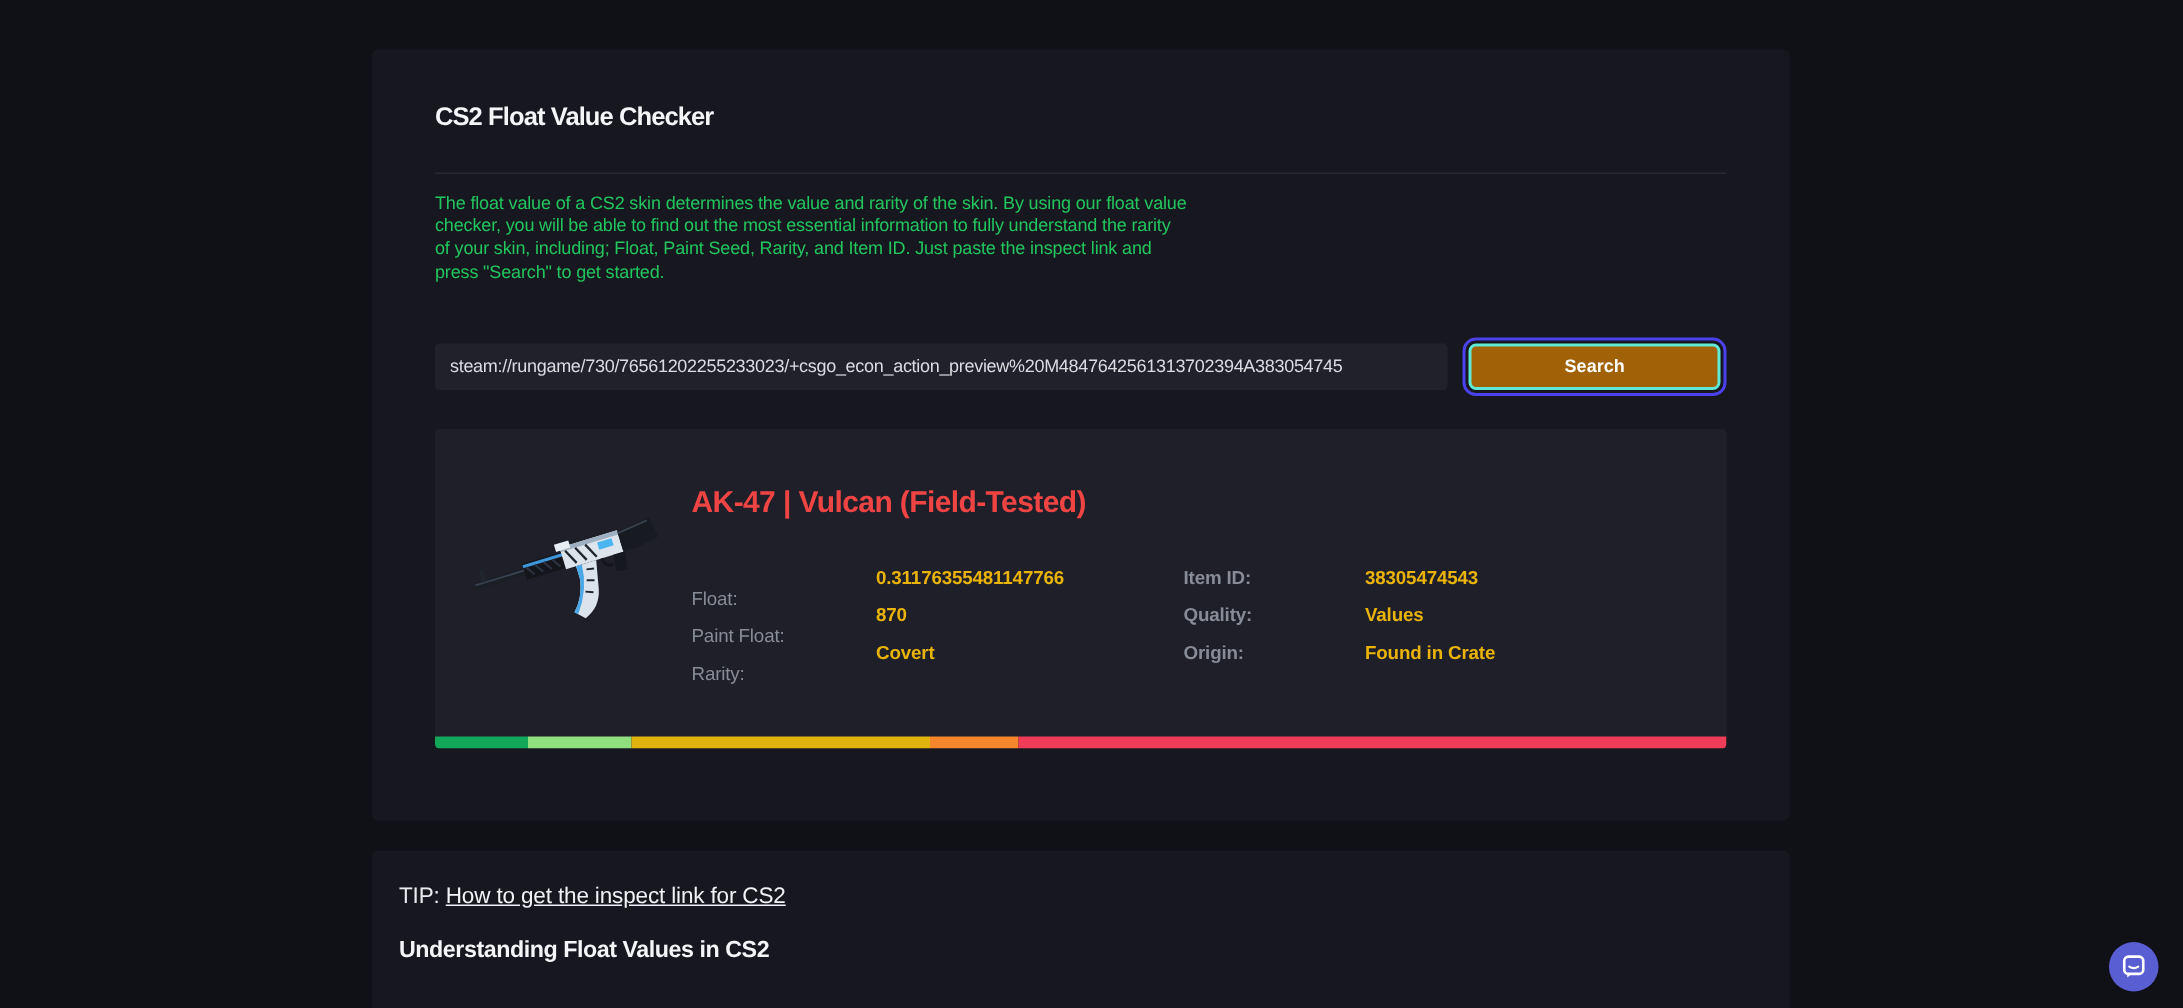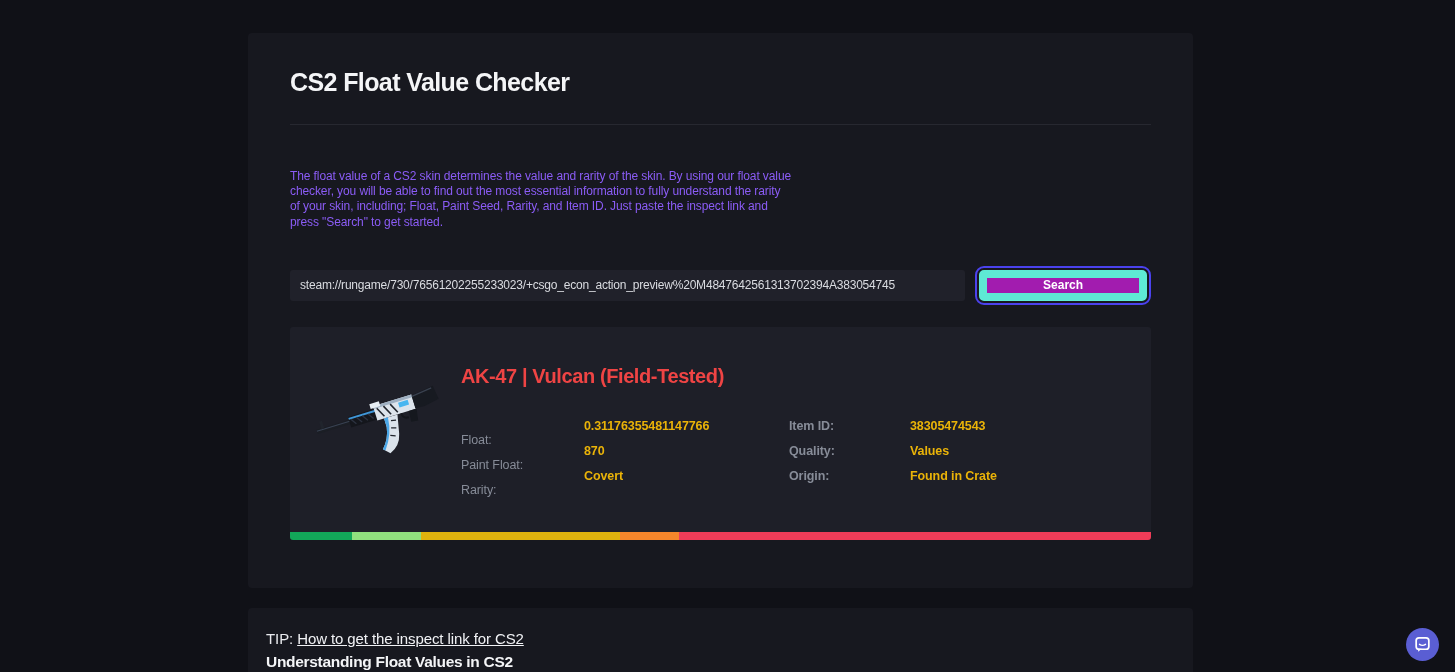--- a/index.html
+++ b/index.html
@@ -11,33 +11,33 @@
   }
   .main-card {
     width: 945px;
     margin: 33px 0 0 248px;
     background: #17181f;
     border-radius: 4px;
     padding: 35px 42px 48px 42px;
   }
   .page-title {
     color: #f4f5f7;
-    font-size: 25px;
+    font-size: 17px;
     font-weight: bold;
     letter-spacing: -0.6px;
   }
   .divider {
     height: 1px;
     background: #272830;
     margin-top: 27px;
   }
   .page-desc {
-    margin-top: 44px;
+    margin-top: 12px;
     width: 502px;
-    color: #8b5cf6;
+    color: #22c55e;
     font-size: 12px;
     line-height: 15.2px;
     letter-spacing: -0.1px;
   }
   .search-row {
     margin-top: 40px;
     display: flex;
     align-items: center;
     gap: 14px;
   }
@@ -49,22 +49,22 @@
     border-radius: 3px;
     color: #dadce1;
     font-size: 12px;
     letter-spacing: -0.2px;
     padding: 0 10px;
     font-family: Liberation Sans, sans-serif;
   }
   .search-button {
     width: 168px;
     height: 31px;
-    background: #a21caf;
-    border: 8px solid #5eead4;
+    background: #a16207;
+    border: 2px solid #5eead4;
     border-radius: 5px;
     outline: 2px solid #4b42ee;
     outline-offset: 2px;
     color: #ffffff;
     font-size: 12px;
     font-weight: bold;
     cursor: pointer;
     margin-right: 4px;
     font-family: "Liberation Sans", "DejaVu Sans", sans-serif;
   }
@@ -132,21 +132,21 @@
     color: #e9eaee;
     font-size: 15px;
     letter-spacing: -0.1px;
   }
   .tip-link {
     color: #f1f2f5;
     text-decoration: underline;
     cursor: pointer;
   }
   .section-heading {
-    margin-top: 6px;
+    margin-top: 19px;
     color: #f4f5f7;
     font-size: 15.5px;
     font-weight: bold;
     letter-spacing: -0.3px;
   }
   .chat-button {
     position: fixed;
     right: 16px;
     bottom: 11px;
     width: 33px;

